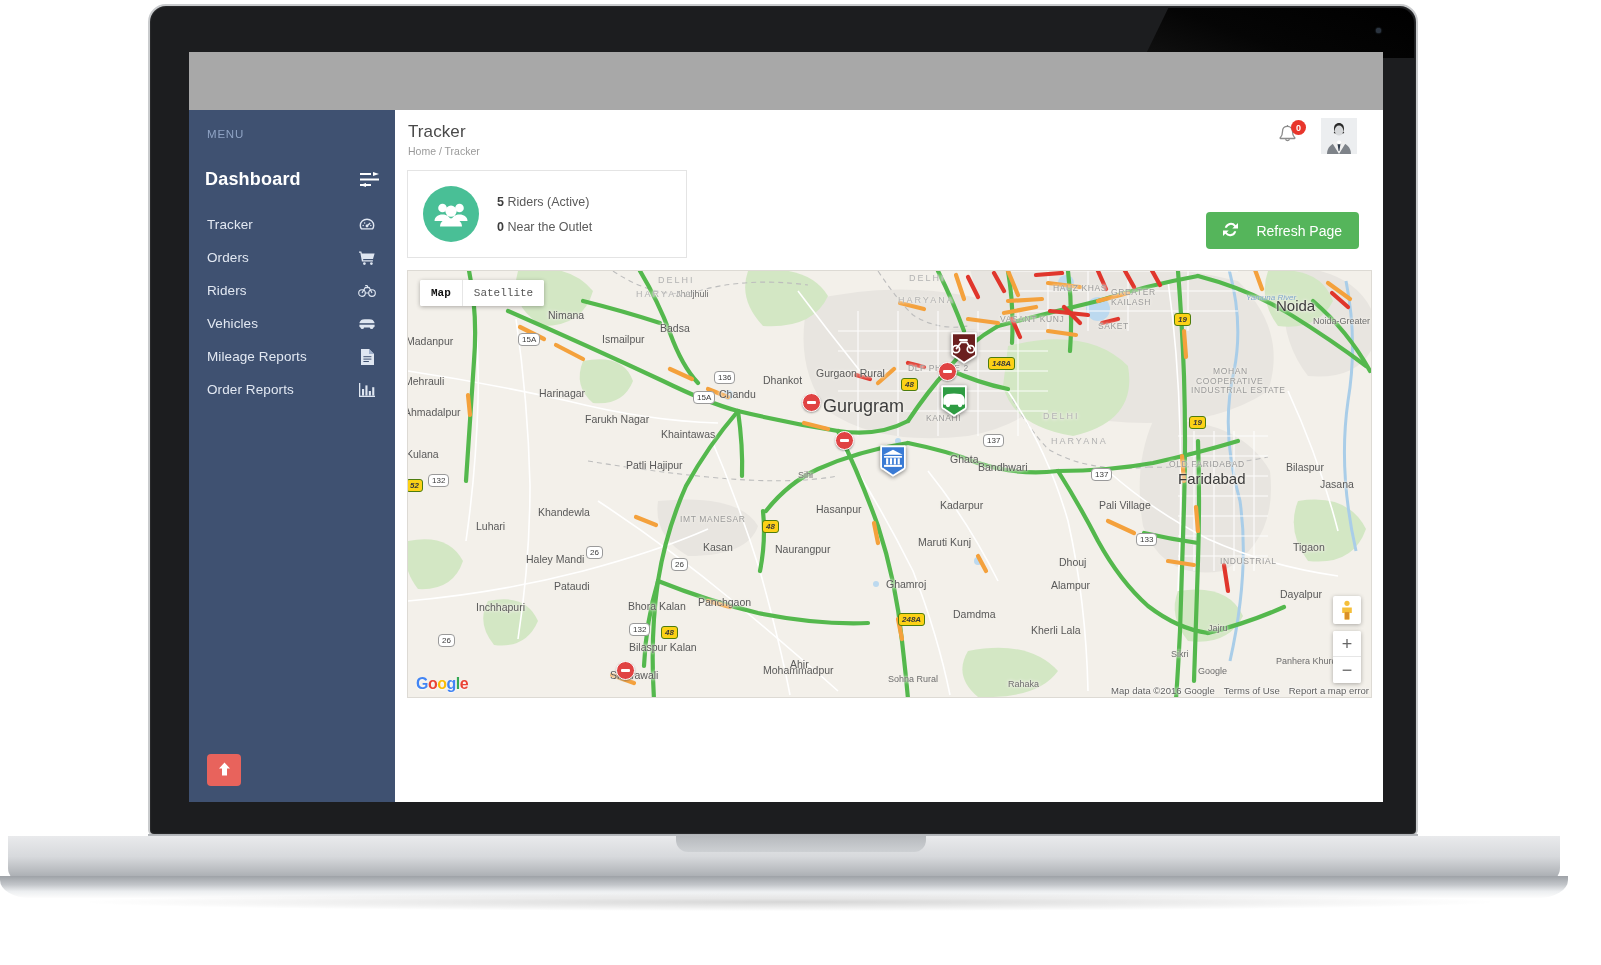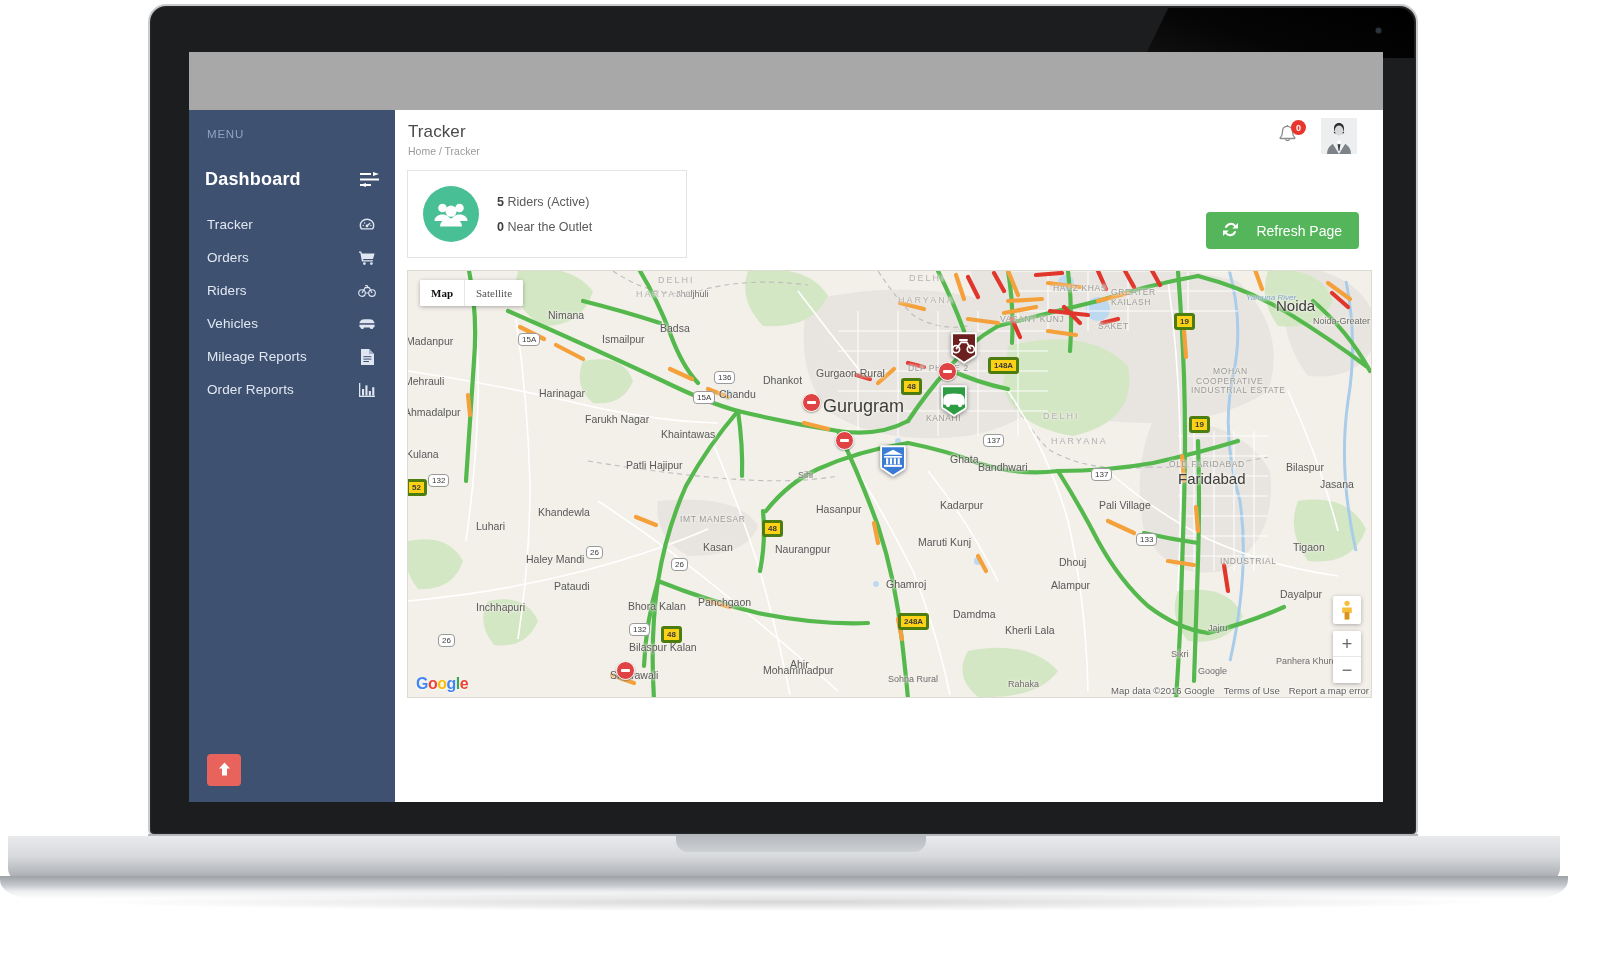--- a/index.html
+++ b/index.html
@@ -287,21 +287,21 @@
     border-radius: 2px;
     overflow: hidden;
   }
   .map-type-button {
     font-size: 11px;
     padding: 7px 11px;
     color: #555;
     background: #fff;
     border: none;
     cursor: pointer;
-    font-family: Liberation Serif, serif;
+    font-family: Liberation Mono, monospace;
   }
   .map-type-button.active { color: #111; font-weight: bold; }
   .map-type-button + .map-type-button { border-left: 1px solid #e6e6e6; }
 
   
   #pegman-control {
     position: absolute;
     right: 10px; top: 325px;
     width: 28px; height: 28px;
     background: #fff;
@@ -392,24 +392,25 @@
     background: #ffffff;
     border: 1px solid #9a9a9a;
     border-radius: 2px;
     padding: 0px 3px;
     line-height: 11px;
     font-family: "Liberation Sans", sans-serif;
     white-space: nowrap;
   }
   .shield.nh {
     background: #fcd116;
-    border: 3px solid #4d7c0f;
+    border: 1px solid #4d7c0f;
     border-radius: 3px;
     color: #3a3a3a;
     font-weight: bold;
+    font-style: italic;
   }
   .shield.us {
     border-radius: 4px;
     background: #fff;
   }
 
   
   .map-label {
     position: absolute;
     font-family: "Liberation Sans", sans-serif;
@@ -797,21 +798,21 @@
             <div class="map-label ml-town" style="left: 295px; top: 270px;">Kasan</div>
             <div class="map-label ml-town" style="left: 367px; top: 272px;">Naurangpur</div>
             <div class="map-label ml-town" style="left: 408px; top: 232px;">Hasanpur</div>
             <div class="map-label ml-town" style="left: 532px; top: 228px;">Kadarpur</div>
             <div class="map-label ml-town" style="left: 510px; top: 265px;">Maruti Kunj</div>
             <div class="map-label ml-town" style="left: 478px; top: 307px;">Ghamroj</div>
             <div class="map-label ml-town" style="left: 545px; top: 337px;">Damdma</div>
             <div class="map-label ml-town" style="left: 691px; top: 228px;">Pali Village</div>
             <div class="map-label ml-town" style="left: 651px; top: 285px;">Dhouj</div>
             <div class="map-label ml-town" style="left: 643px; top: 308px;">Alampur</div>
-            <div class="map-label ml-town" style="left: 580px; top: 353px; padding-left: 17px;">Kherli Lala</div>
+            <div class="map-label ml-town" style="left: 606px; top: 353px; padding-left: 17px;">Kherli Lala</div>
             <div class="map-label ml-small" style="left: 800px; top: 352px;">Jajru</div>
             <div class="map-label ml-small" style="left: 763px; top: 378px;">Sikri</div>
             <div class="map-label ml-small" style="left: 790px; top: 395px;">Google</div>
             <div class="map-label ml-town" style="left: 885px; top: 270px;">Tigaon</div>
             <div class="map-label ml-town" style="left: 872px; top: 317px;">Dayalpur</div>
             <div class="map-label ml-town" style="left: 878px; top: 190px;">Bilaspur</div>
             <div class="map-label ml-town" style="left: 912px; top: 207px;">Jasana</div>
             <div class="map-label ml-small" style="left: 868px; top: 385px;">Panhera Khurd</div>
             <div class="map-label ml-small" style="left: 480px; top: 403px;">Sohna Rural</div>
             <div class="map-label ml-small" style="left: 600px; top: 408px;">Rahaka</div>

